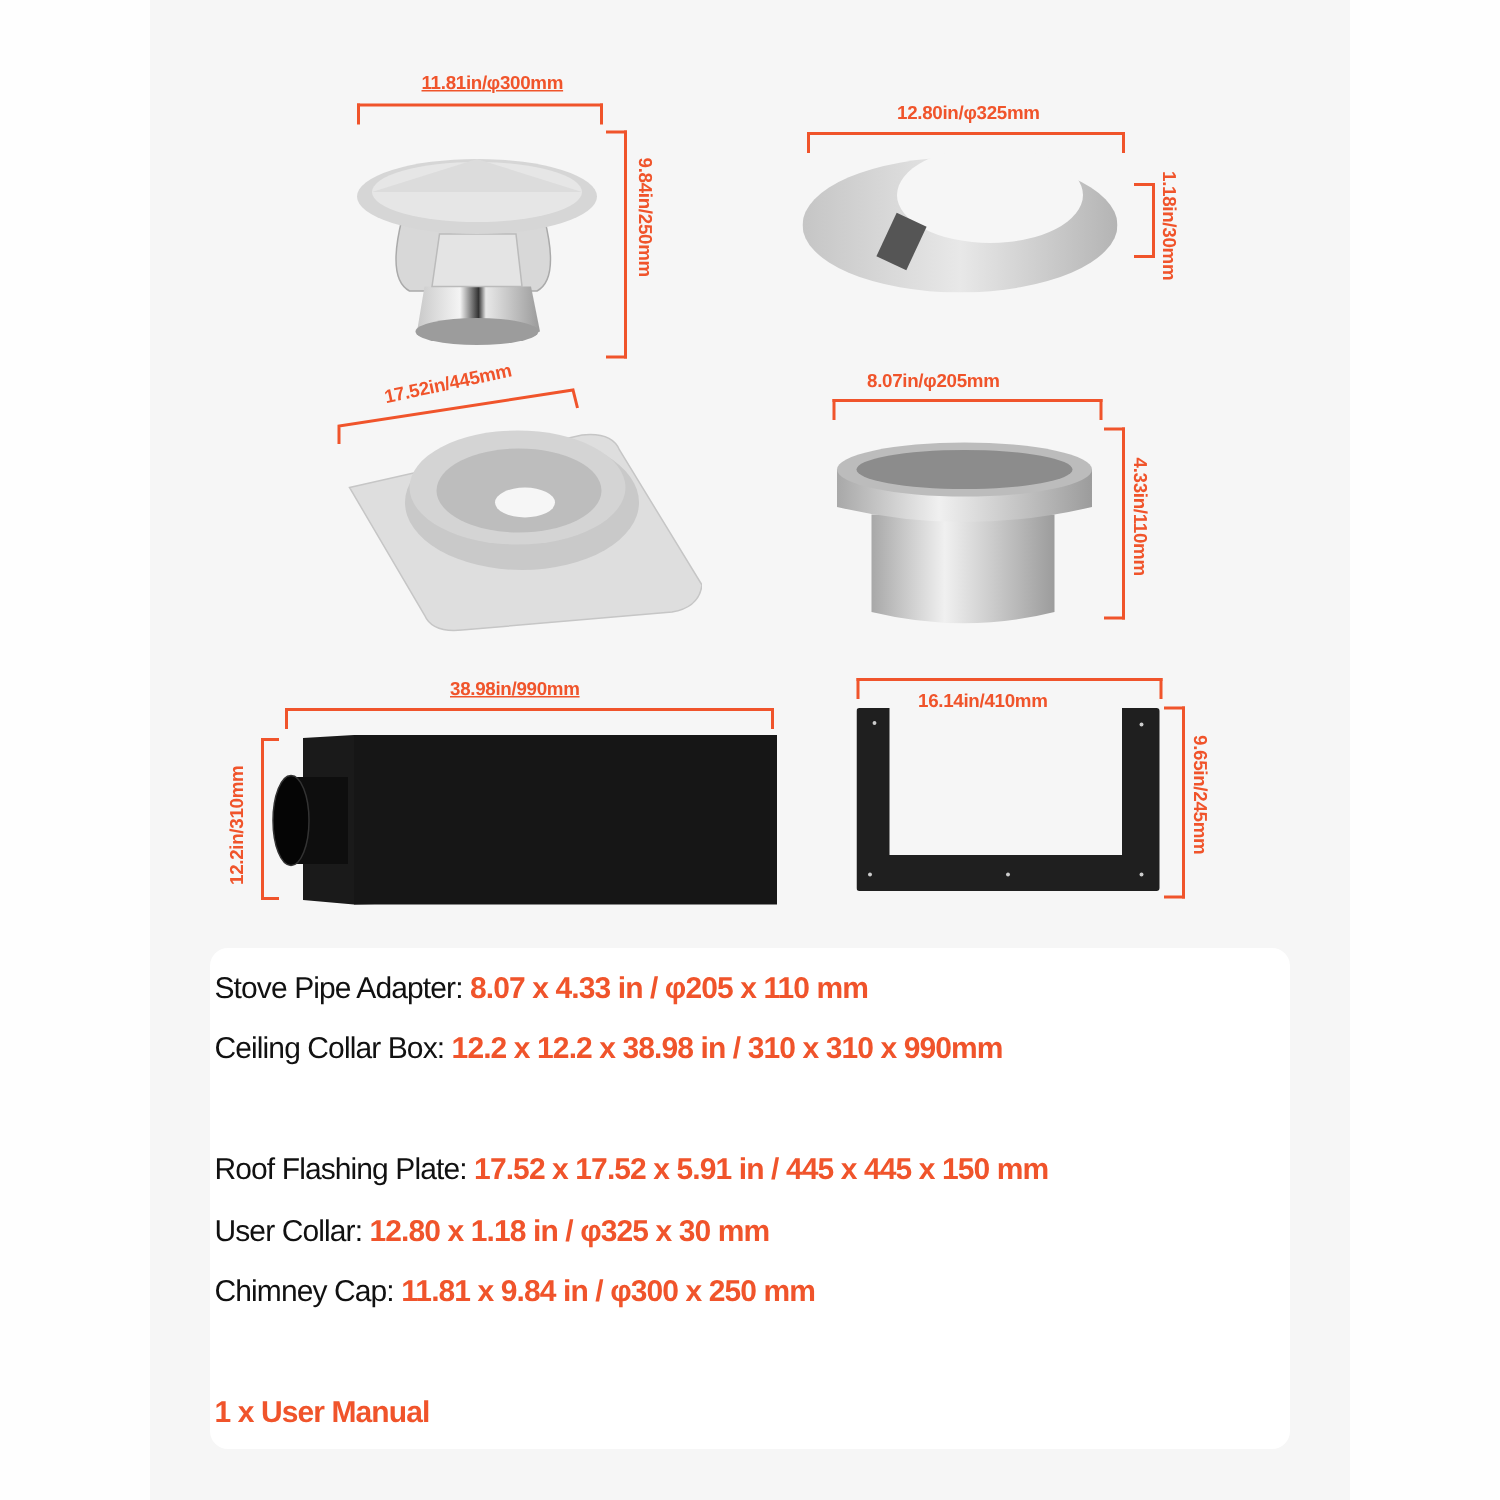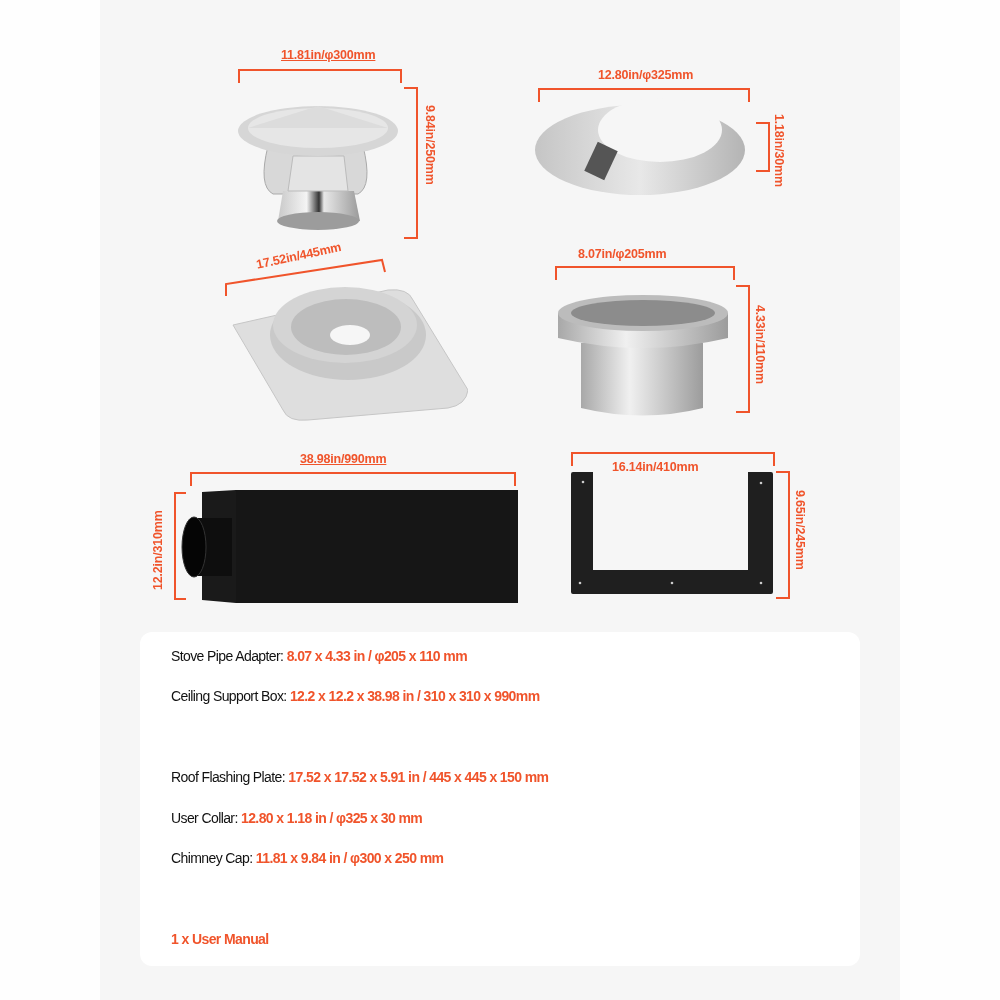--- a/index.html
+++ b/index.html
@@ -7,21 +7,21 @@
          font-family:"Liberation Sans", "DejaVu Sans", sans-serif; }
   .panel { position:absolute; left:100px; top:0; width:800px; height:1000px; background:#f6f6f6; }
   .dim { position:absolute; color:#f0542b; font-size:12.5px; font-weight:bold; white-space:nowrap; letter-spacing:-0.2px; }
   .dim.v { transform-origin:left top; transform:rotate(90deg); }
   .dim.vr { transform-origin:left top; transform:rotate(-90deg); }
   .bracket-h { position:absolute; border:2px solid #f0542b; border-bottom:none; height:12px; }
   .bracket-v { position:absolute; border:2px solid #f0542b; border-left:none; width:12px; }
   .bracket-vl { position:absolute; border:2px solid #f0542b; border-right:none; width:10px; }
   .product { position:absolute; }
   .card { position:absolute; left:140px; top:632px; width:720px; height:334px; background:#ffffff; border-radius:12px; }
-  .spec { position:absolute; left:31px; font-size:14px; color:#111; white-space:nowrap; letter-spacing:-0.6px; }
+  .spec { position:absolute; left:3px; font-size:20px; color:#111; white-space:nowrap; letter-spacing:-0.6px; }
   .spec .k { color:#111; }
   .spec .v { color:#f0542b; font-weight:bold; }
 </style>
 </head>
 <body>
 
 <div class="panel"></div>
 
 <div class="dim" style="left:281px;top:48px;text-decoration:underline;">11.81in/φ300mm</div>
 <div class="bracket-h" style="left:238px;top:69px;width:160px;"></div>
@@ -112,18 +112,18 @@
   <path d="M2 0 L22 0 L22 98 L177 98 L177 0 L200 0 Q202 0 202 2 L202 120 Q202 122 200 122 L2 122 Q0 122 0 120 L0 2 Q0 0 2 0 Z" fill="#1f1f1f"></path>
   <circle cx="12" cy="10" r="1.3" fill="#ccc"></circle>
     <circle cx="190" cy="11" r="1.3" fill="#ccc"></circle>
   <circle cx="9" cy="111" r="1.3" fill="#ccc"></circle>
     <circle cx="101" cy="111" r="1.3" fill="#ccc"></circle>
     <circle cx="190" cy="111" r="1.3" fill="#ccc"></circle>
 </svg>
 
 <div class="card">
   <div class="spec" style="top:16px;"><span class="k">Stove Pipe Adapter: </span><span class="v">8.07 x 4.33 in / φ205 x 110 mm</span></div>
-  <div class="spec" style="top:56px;"><span class="k">Ceiling Support Box: </span><span class="v">12.2 x 12.2 x 38.98 in / 310 x 310 x 990mm</span></div>
+  <div class="spec" style="top:56px;"><span class="k">Ceiling Collar Box: </span><span class="v">12.2 x 12.2 x 38.98 in / 310 x 310 x 990mm</span></div>
   <div class="spec" style="top:137px;"><span class="k">Roof Flashing Plate: </span><span class="v">17.52 x 17.52 x 5.91 in / 445 x 445 x 150 mm</span></div>
   <div class="spec" style="top:178px;"><span class="k">User Collar: </span><span class="v">12.80 x 1.18 in / φ325 x 30 mm</span></div>
   <div class="spec" style="top:218px;"><span class="k">Chimney Cap: </span><span class="v">11.81 x 9.84 in / φ300 x 250 mm</span></div>
   <div class="spec" style="top:299px;"><span class="k"></span><span class="v">1 x User Manual</span></div>
 </div>
 
 </body></html>

